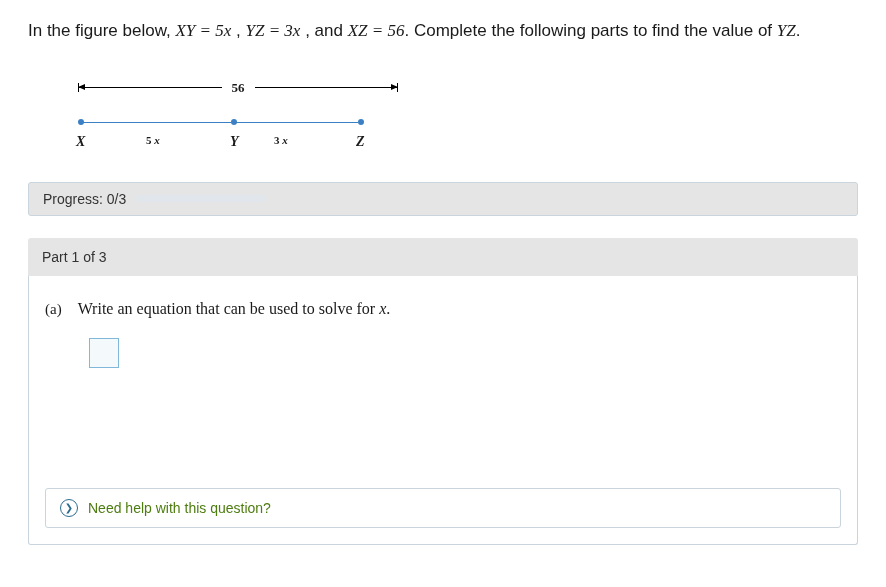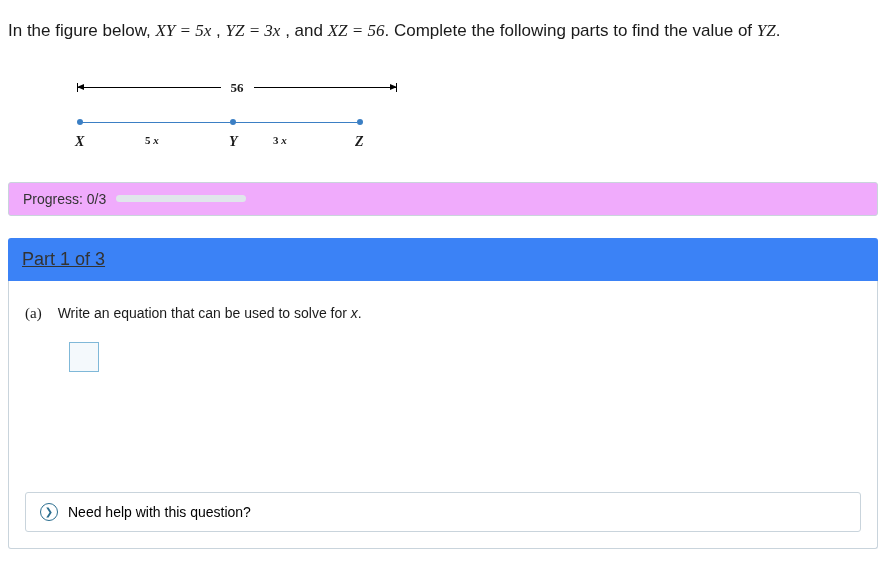--- a/index.html
+++ b/index.html
@@ -1,22 +1,22 @@
 <!DOCTYPE html>
 <html><head>
   <meta charset="utf-8">
   <style>
     * { box-sizing: border-box; margin: 0; padding: 0; }
     body { font-family: -apple-system, BlinkMacSystemFont, 'Segoe UI', Arial, sans-serif; color: #1a1a1a; background: #fff; width: 886px; }
-    .container { padding: 18px 8px; }
+    .container { padding: 18px 28px; }
     .prompt { font-size: 17px; line-height: 1.5; margin-bottom: 28px; }
     .prompt .mathit { font-style: italic; font-family: 'Times New Roman', serif; }
     .prompt .matheq { font-family: 'Times New Roman', serif; font-style: italic; }
     
-    .figure { position: relative; width: 340px; height: 90px; margin-left: 59px; margin-bottom: 20px; }
+    .figure { position: relative; width: 340px; height: 90px; margin-left: 40px; margin-bottom: 20px; }
     .dim-line { position: absolute; top: 8px; left: 10px; right: 10px; display: flex; align-items: center; }
     .dim-seg { flex: 1; height: 1px; background: #000; position: relative; }
     .dim-label { padding: 0 10px; font-family: 'Times New Roman', serif; font-size: 13px; font-weight: bold; }
     .arrow-l::before { content: ''; position: absolute; left: 0; top: -3px; border-right: 7px solid #000; border-top: 3.5px solid transparent; border-bottom: 3.5px solid transparent; }
     .arrow-r::after { content: ''; position: absolute; right: 0; top: -3px; border-left: 7px solid #000; border-top: 3.5px solid transparent; border-bottom: 3.5px solid transparent; }
     .tick-l { position: absolute; left: 0; top: -4px; width: 1px; height: 9px; background: #000; }
     .tick-r { position: absolute; right: 0; top: -4px; width: 1px; height: 9px; background: #000; }
     
     .segment-row { position: absolute; top: 50px; left: 10px; right: 10px; }
     .seg-line { position: absolute; top: 0; height: 1.5px; background: #3b7fc4; }
@@ -28,36 +28,36 @@
     .pt-z { left: 280px; }
     .pt-label { position: absolute; top: 12px; font-family: 'Times New Roman', serif; font-size: 14px; font-weight: bold; font-style: italic; }
     .pl-x { left: -2px; }
     .pl-y { left: 152px; }
     .pl-z { left: 278px; }
     .seg-label { position: absolute; top: 12px; font-family: 'Times New Roman', serif; font-size: 11px; font-weight: bold; }
     .sl-xy { left: 68px; }
     .sl-yz { left: 196px; }
     .seg-label .xi { font-style: italic; }
     
-    .progress-bar { border: 1px solid #c9d4dc; border-radius: 3px; padding: 8px 14px; display: flex; align-items: center; gap: 10px; margin-bottom: 22px; background: #f0abfc; }
+    .progress-bar { border: 1px solid #c9d4dc; border-radius: 3px; padding: 8px 14px; display: flex; align-items: center; gap: 10px; margin-bottom: 22px; background: #e5e5e5; }
     .progress-text { font-size: 14px; color: #333; }
     .progress-track { width: 130px; height: 7px; background: #e0e6eb; border-radius: 4px; overflow: hidden; }
     .progress-fill { height: 100%; background: #8aa8c0; width: 0%; }
     
-    .part-header { background: #3b82f6; padding: 11px 14px; font-size: 18px; color: #333; border-radius: 3px 3px 0 0; text-decoration: underline; }
+    .part-header { background: #e5e5e5; padding: 11px 14px; font-size: 14px; color: #333; border-radius: 3px 3px 0 0; }
     .part-body { border: 1px solid #c9d4dc; border-top: none; padding: 24px 16px 16px 16px; border-radius: 0 0 3px 3px; }
     .question-row { display: flex; gap: 16px; margin-bottom: 20px; align-items: baseline; }
     .q-label { font-family: 'Times New Roman', serif; font-size: 15px; }
-    .q-text { font-family: Liberation Sans, sans-serif; font-size: 14px; text-align: right; }
+    .q-text { font-family: Liberation Serif, serif; font-size: 16px; text-align: right; }
     .q-text .xi { font-style: italic; }
     .answer-box { width: 30px; height: 30px; border: 1.5px solid #7fb8d8; background: #f4f9fc; margin-left: 44px; margin-bottom: 120px; cursor: text; }
     
     .help-row { border: 1px solid #c9d4dc; border-radius: 3px; padding: 10px 14px; display: flex; align-items: center; gap: 10px; margin-top: 12px; cursor: pointer; background: #fff; }
     .help-icon { width: 18px; height: 18px; border: 1.5px solid #2b6e8f; border-radius: 50%; display: flex; align-items: center; justify-content: center; color: #2b6e8f; font-size: 10px; }
-    .help-text { color: #000000; font-size: 14px; font-weight: 500; }
+    .help-text { color: #4d7c0f; font-size: 14px; font-weight: 500; }
   </style>
 </head>
 <body>
 
 <div class="container">
   <p class="prompt">
     <span>In the figure below, </span><span class="matheq">XY = 5x</span><span> , </span><span class="matheq">YZ = 3x</span><span> , and </span><span class="matheq">XZ = 56</span><span>. Complete the following parts to find the value of </span><span class="mathit">YZ</span><span>.</span>
   </p>
 
   <div class="figure">

